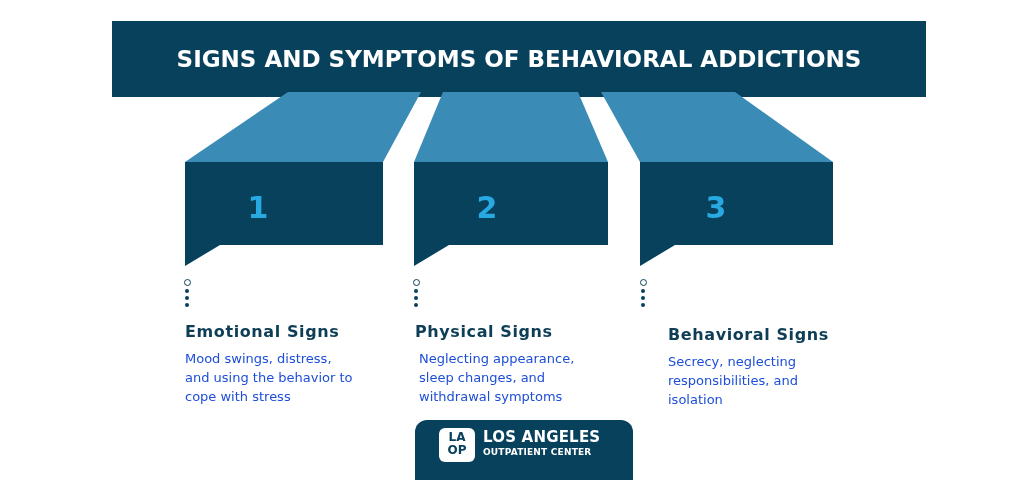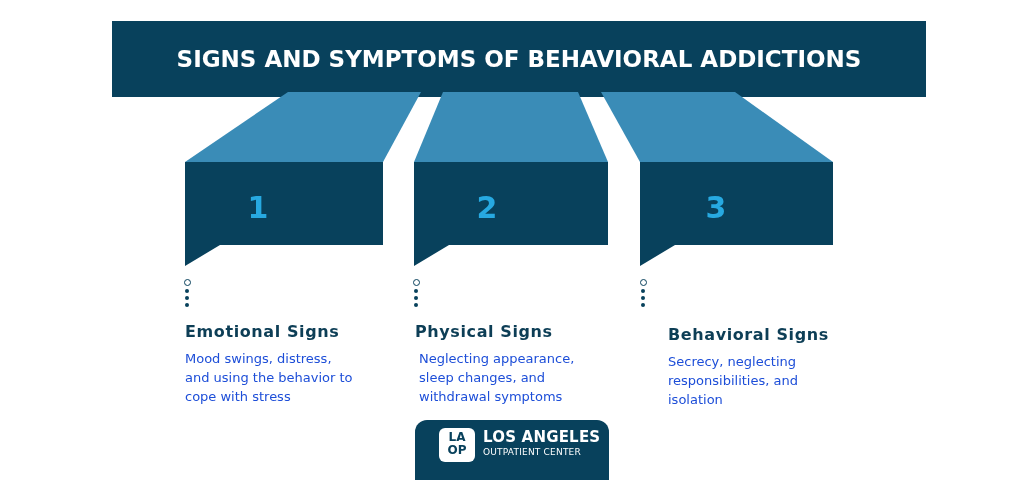--- a/index.html
+++ b/index.html
@@ -7,24 +7,24 @@
   .banner{position:absolute;left:112px;top:21px;width:814px;height:76px;background:#08415c;display:flex;align-items:center;justify-content:center;}
   .banner-title{color:#ffffff;font-weight:bold;font-size:23px;letter-spacing:0px;font-family:"DejaVu Sans",sans-serif;}
   svg.shapes{position:absolute;left:0;top:0;}
   .num{position:absolute;color:#27a9e1;font-weight:bold;font-size:30px;font-family:"DejaVu Sans",sans-serif;width:40px;text-align:center;}
   .connector{position:absolute;width:8px;}
   .connector .ring{width:5px;height:5px;border:1.5px solid #08415c;border-radius:50%;}
   .connector .dot{width:4px;height:4px;background:#08415c;border-radius:50%;margin:3px 0 0 1px;}
   .col{position:absolute;width:200px;}
   .col-title{color:#0d3e56;font-weight:bold;font-size:16px;letter-spacing:0.6px;margin:0;}
   .col-desc{color:#1d4ed8;font-size:13px;line-height:19px;margin-top:8px;}
-  .logo{position:absolute;left:415px;top:420px;width:194px;height:60px;background:#08415c;border-radius:12px 12px 0 0;}
+  .logo{position:absolute;left:415px;top:420px;width:218px;height:60px;background:#08415c;border-radius:12px 12px 0 0;}
   .logo-mark{position:absolute;left:24px;top:8px;width:36px;height:34px;background:#ffffff;border-radius:6px;color:#08415c;font-weight:bold;font-size:12px;line-height:13px;text-align:center;padding-top:3px;box-sizing:border-box;}
   .logo-name{position:absolute;left:68px;top:8px;color:#ffffff;font-weight:bold;font-size:15px;letter-spacing:0.2px;}
-  .logo-sub{position:absolute;left:68px;top:27px;color:#ffffff;font-size:9px;font-weight:normal;letter-spacing:0.2px;}
+  .logo-sub{position:absolute;left:68px;top:27px;color:#ffffff;font-size:9px;font-weight:bold;letter-spacing:0.2px;}
 </style>
 </head>
 <body>
 
 <div class="banner">
   <span class="banner-title">SIGNS AND SYMPTOMS OF BEHAVIORAL ADDICTIONS</span>
 </div>
 
 <svg class="shapes" width="1024" height="480">
 

